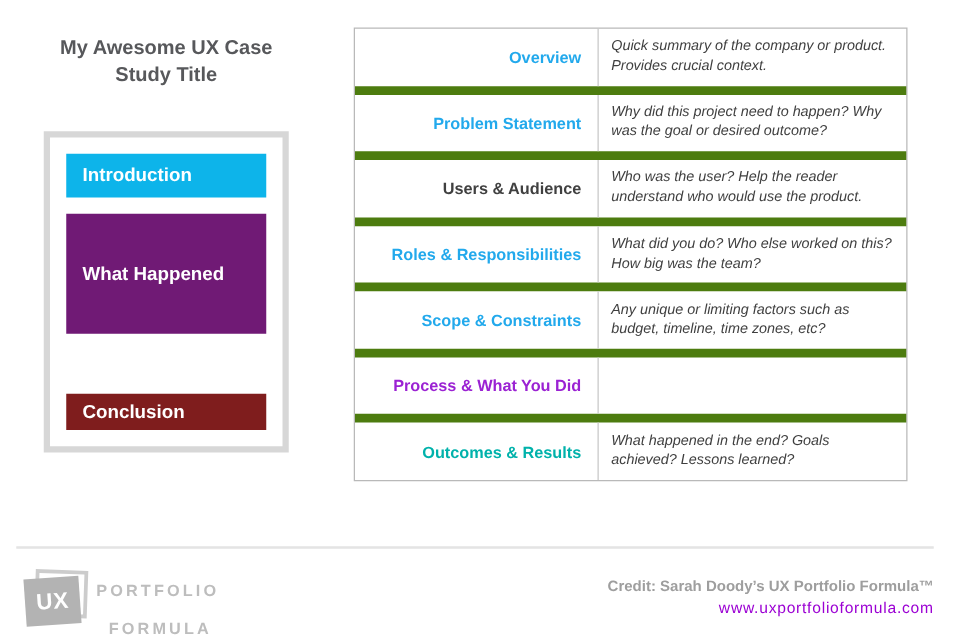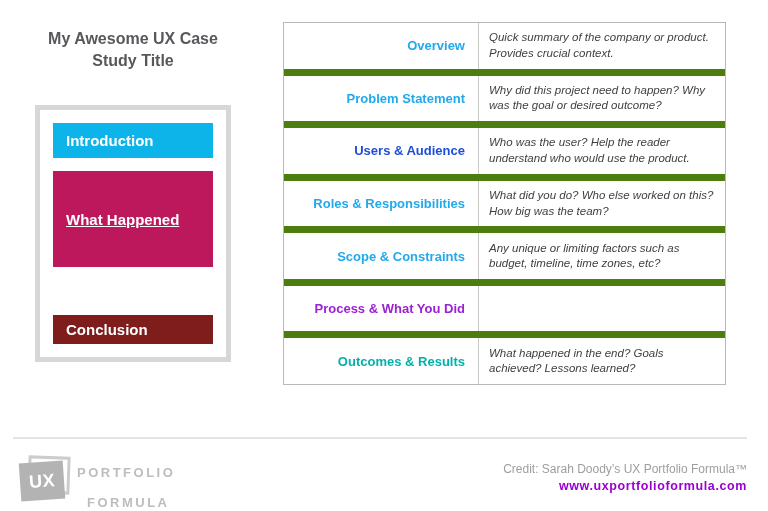--- a/index.html
+++ b/index.html
@@ -130,39 +130,40 @@
   .logo-text .line2 { padding-left: 10px; margin-top: 12px; }
   .credit {
     position: absolute;
     right: 21px; top: 462px;
     text-align: right;
   }
   .credit-line {
     color: #9e9e9e;
     font-size: 12px;
     margin-bottom: 3px;
+    font-weight: bold;
   }
   .credit-site {
-    font-weight: bold;
+    font-weight: normal;
     font-size: 12.5px;
     letter-spacing: 0.6px;
   }
 </style>
 </head>
 <body>
 
 <div class="canvas">
 
   <div class="left-title">My Awesome UX Case Study Title</div>
 
   <div class="stack-box">
     <div class="stack-block intro" style="background-color: rgb(13, 180, 234);">
       <span>Introduction</span>
     </div>
-    <div class="stack-block middle" style="background-color: #be185d; text-decoration: underline;">
+    <div class="stack-block middle" style="background-color: #701a75;">
       <span>What Happened</span>
     </div>
     <div class="stack-block concl" style="background-color: #7f1d1d; margin-top: 36px;">
       <span>Conclusion</span>
     </div>
   </div>
 
   <div class="formula-table">
 
     <div class="frow">
@@ -173,21 +174,21 @@
     </div>
 
     <div class="frow">
       <div class="fcell-head" style="color: rgb(34, 169, 236);">Problem Statement</div>
       <div class="fcell-desc">
           <span>Why did this project need to happen? Why was the goal or desired outcome?</span>
         </div>
     </div>
 
     <div class="frow">
-      <div class="fcell-head" style="color: #1d4ed8;">Users &amp; Audience</div>
+      <div class="fcell-head" style="color: #404040;">Users &amp; Audience</div>
       <div class="fcell-desc">
           <span>Who was the user? Help the reader understand who would use the product.</span>
         </div>
     </div>
 
     <div class="frow">
       <div class="fcell-head" style="color: rgb(34, 169, 236);">Roles &amp; Responsibilities</div>
       <div class="fcell-desc">
           <span>What did you do? Who else worked on this? How big was the team?</span>
         </div>

